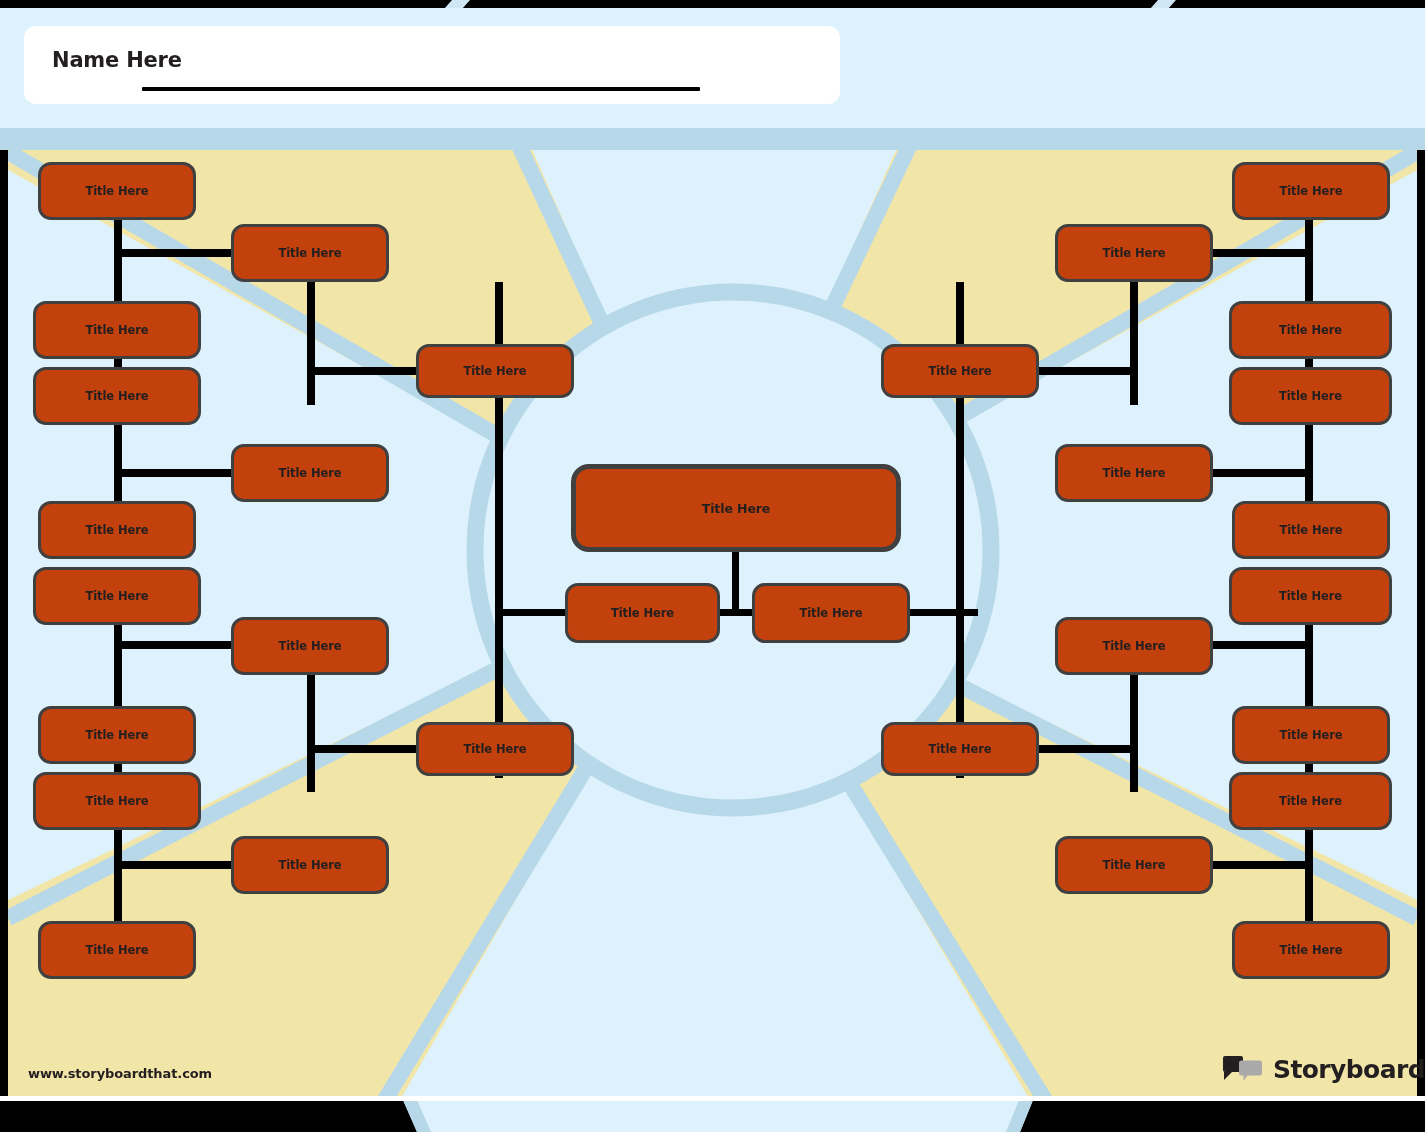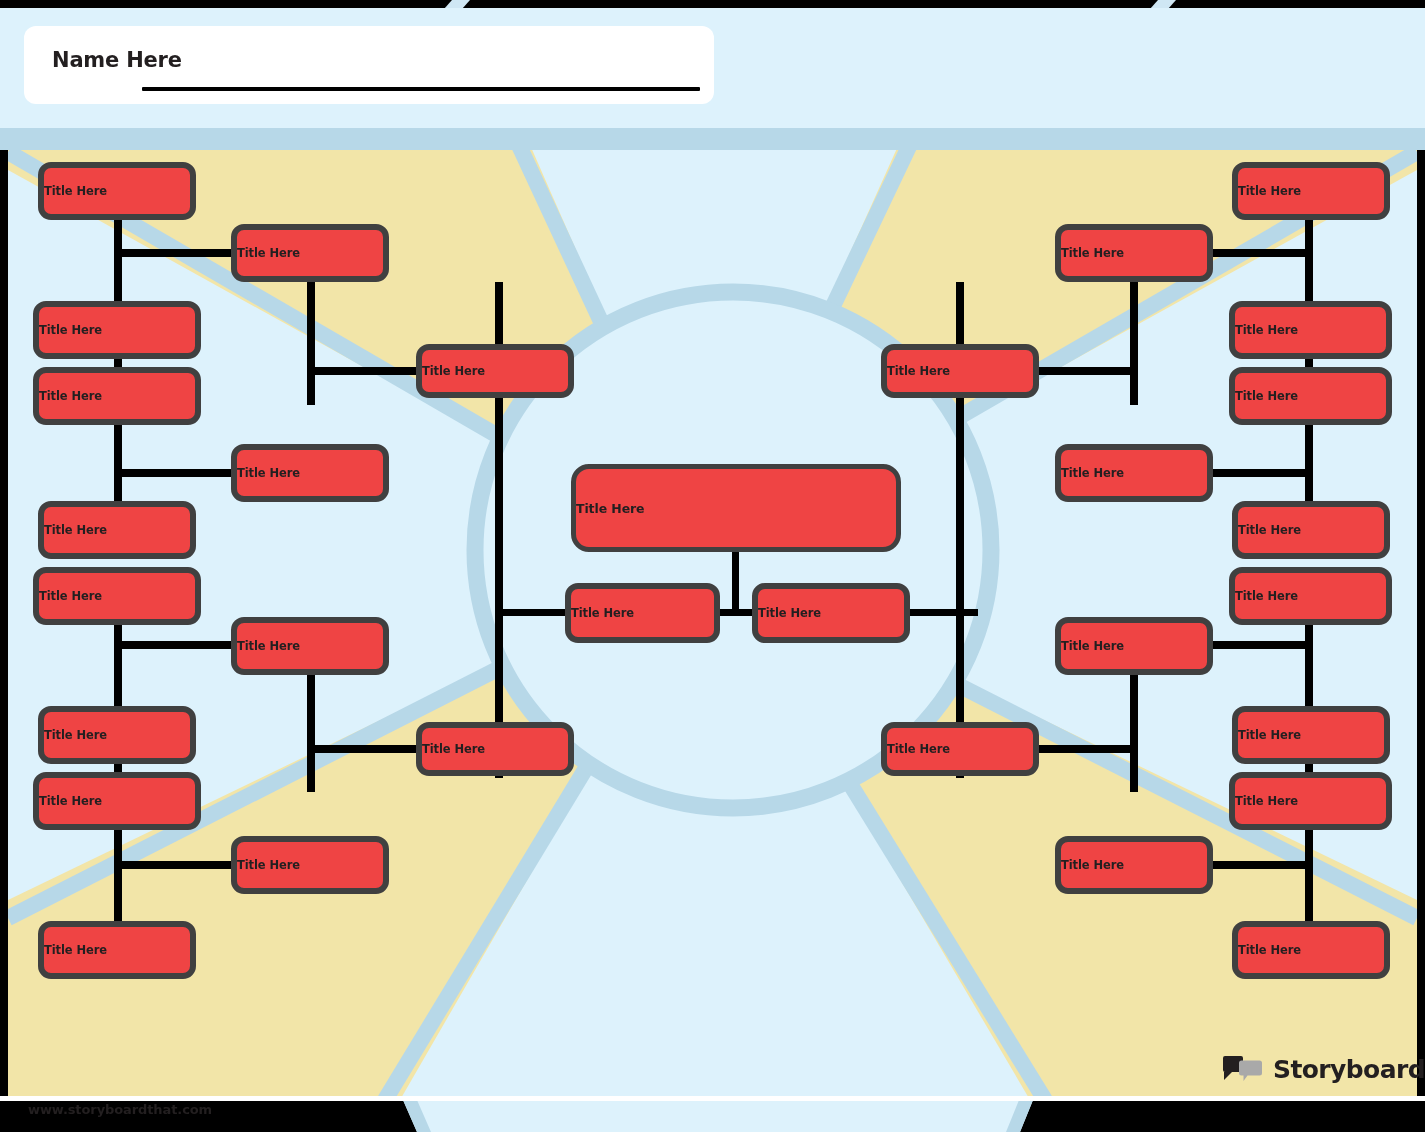--- a/index.html
+++ b/index.html
@@ -18,52 +18,52 @@
     background:#ddf2fc;
   }
   .header-sep{
     position:absolute;left:0;top:128px;width:1425px;height:22px;
     background:#b7d8e8;
   }
   .field-card{
     position:absolute;background:#fff;border-radius:12px;
     box-shadow:0 0 0 0 rgba(0,0,0,0);
   }
-  #name-card{left:24px;top:26px;width:690px;height:78px;}
+  #name-card{left:24px;top:26px;width:816px;height:78px;}
   #date-card{left:764px;top:26px;width:634px;height:78px;}
   .field-label{
     position:absolute;left:28px;top:22px;
     font-size:21px;font-weight:bold;color:#231f20;
     letter-spacing:-0.2px;white-space:nowrap;
   }
   .field-rule{
     position:absolute;height:4px;background:#000;border-radius:1px;
   }
   #name-rule{left:118px;top:61px;width:558px;}
   #date-rule{left:130px;top:61px;width:478px;}
 
   
   .site-url{
     position:absolute;left:28px;top:1066px;
-    font-size:13px;font-weight:bold;color:#231f20;letter-spacing:-0.1px;margin-top:36px;
+    font-size:13px;font-weight:bold;color:#231f20;letter-spacing:-0.1px;
   }
   .logo{
     position:absolute;left:1222px;top:1052px;height:34px;
     display:flex;align-items:center;gap:9px;
   }
   .logo-mark{position:relative;width:42px;height:26px;flex:none;}
   .logo-text{font-size:25px;font-weight:bold;letter-spacing:-0.6px;line-height:1;}
   .logo-text .t1{color:#231f20;}
   .logo-text .t2{color:#a9a9a9;}
 
   
   .node{
-    position:absolute;background:#ef4444;
-    border:6px solid #404040;border-radius:13px;
-    display:flex;align-items:center;justify-content:flex-start;
+    position:absolute;background:#c2410c;
+    border:3px solid #404040;border-radius:13px;
+    display:flex;align-items:center;justify-content:center;
     box-sizing:border-box;
     z-index:6;
   }
   .node span{
     font-size:11.5px;font-weight:bold;color:#231f20;
     letter-spacing:-0.1px;white-space:nowrap;
   }
   .node.center{border-width:5px;border-radius:18px;}
   .node.center span{font-size:12.5px;}
 

